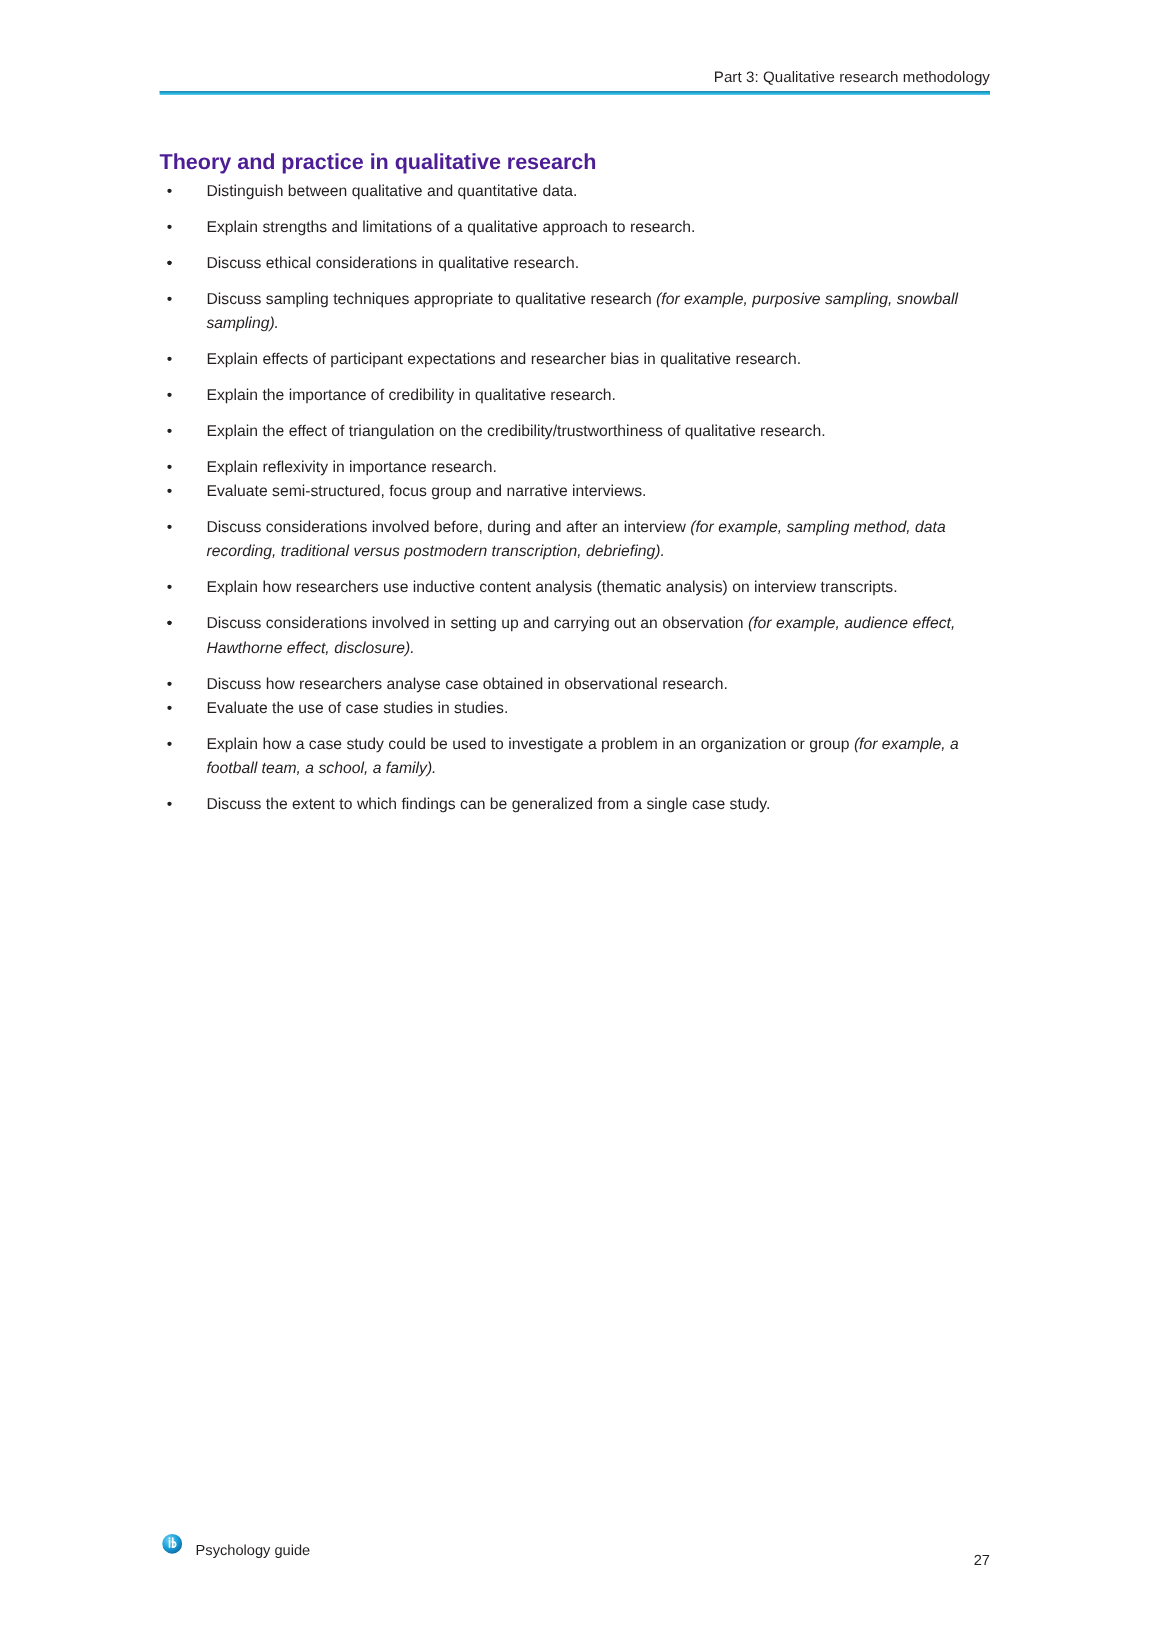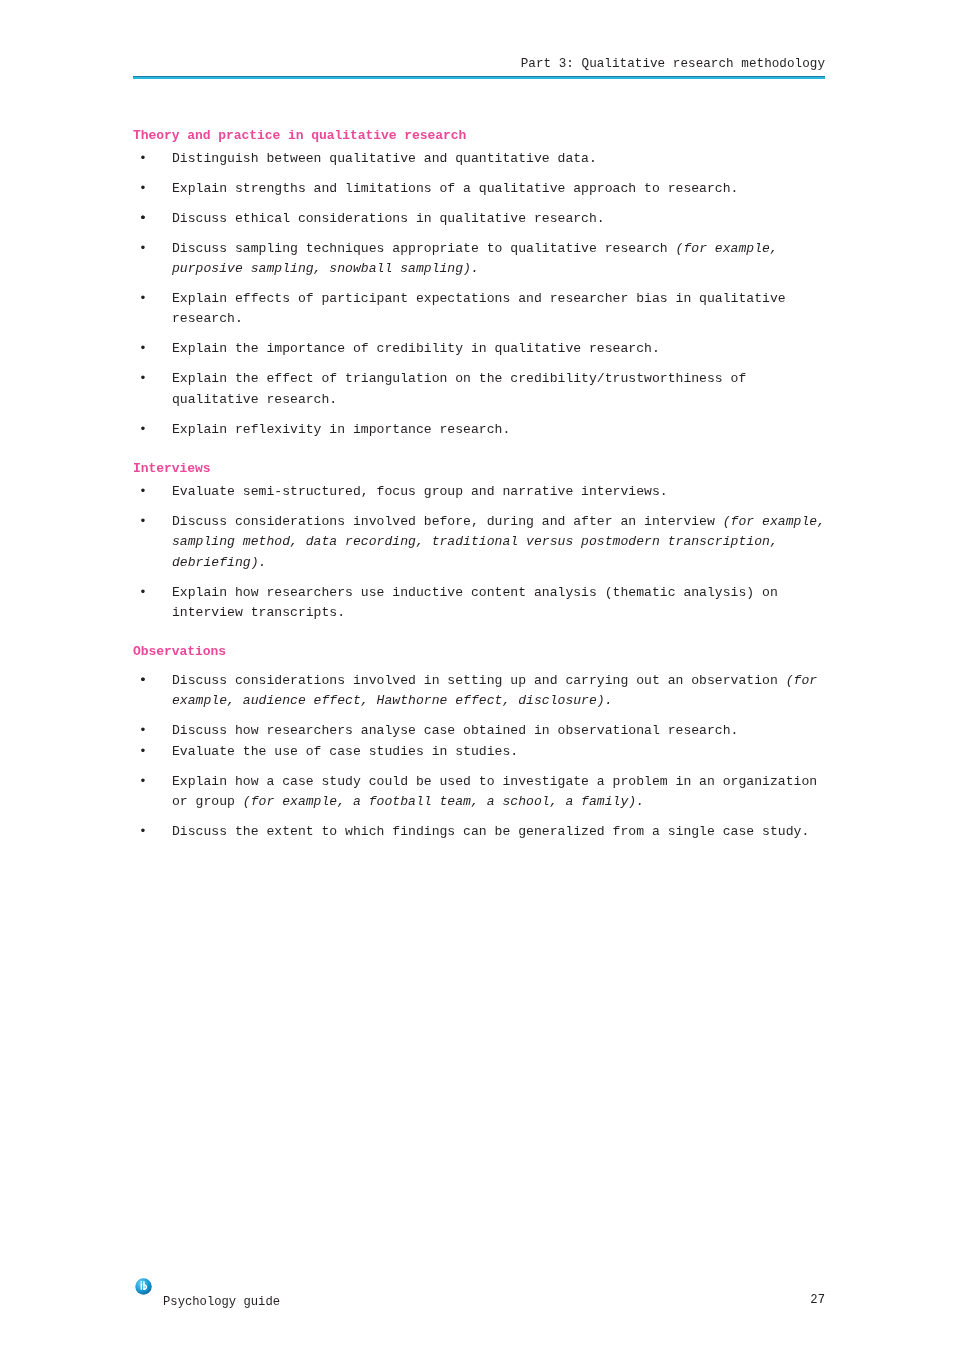--- a/index.html
+++ b/index.html
@@ -14,21 +14,20 @@
     font-family: "Liberation Sans", sans-serif;
     color: #231f20;
     -webkit-font-smoothing: antialiased;
   }
   .page {
     position: absolute;
     left: 0; top: 0;
     width: 844px;
     height: 1358px;
     overflow: hidden;
-    font-family: Liberation Mono, monospace;
   }
 
   
   .header {
     position: absolute;
     left: 133px;
     top: 56px;
     width: 692px;
   }
   .header-title {
@@ -61,24 +60,24 @@
   .page-title {
     font-size: 20.5px;
     line-height: 26px;
     font-weight: 700;
     color: #231f20;
     letter-spacing: -0.1px;
     margin: 0 0 9px 0;
   }
 
   .section-heading {
-    font-size: 13px;
+    font-size: 18px;
     line-height: 19px;
     font-weight: 700;
-    color: #ec4899;
+    color: #4c1d95;
     letter-spacing: -0.05px;
     margin: 0 0 4px 0;
   }
   .section-heading.spaced {
     margin-top: 19px;
   }
 
   ul.bullets {
     list-style: none;
     margin: 0;
@@ -117,21 +116,21 @@
   .ib-logo {
     position: absolute;
     left: 2px;
     top: 0px;
     width: 17px;
     height: 17px;
   }
   .footer-label {
     position: absolute;
     left: 30px;
-    top: 16px;
+    top: 6px;
     font-size: 12.2px;
     line-height: 16px;
     color: #231f20;
   }
   .footer-pageno {
     position: absolute;
     right: 0px;
     top: 14px;
     font-size: 12.2px;
     line-height: 16px;
@@ -156,27 +155,25 @@
           <li><span class="bullet-dot">•</span><span class="bullet-text">Distinguish between qualitative and quantitative data.</span></li>
           <li><span class="bullet-dot">•</span><span class="bullet-text">Explain strengths and limitations of a qualitative approach to research.</span></li>
           <li><span class="bullet-dot">•</span></li>
           <li><span class="bullet-dot">•</span><span class="bullet-text">Discuss ethical considerations in qualitative research.</span></li>
           <li><span class="bullet-dot">•</span><span class="bullet-text">Discuss sampling techniques appropriate to qualitative research </span><em class="ital">(for example, purposive sampling, snowball sampling).</em></li>
           <li><span class="bullet-dot">•</span><span class="bullet-text">Explain effects of participant expectations and researcher bias in qualitative research.</span></li>
           <li><span class="bullet-dot">•</span><span class="bullet-text">Explain the importance of credibility in qualitative research.</span></li>
           <li><span class="bullet-dot">•</span><span class="bullet-text">Explain the effect of triangulation on the credibility/trustworthiness of qualitative research.</span></li>
           <li><span class="bullet-dot">•</span><span class="bullet-text">Explain reflexivity in importance research.</span></li>
         </ul>
-        <div class="section-heading spaced">Interviews</div>
         <ul class="bullets">
           <li><span class="bullet-dot">•</span><span class="bullet-text">Evaluate semi-structured, focus group and narrative interviews.</span></li>
           <li><span class="bullet-dot">•</span><span class="bullet-text">Discuss considerations involved before, during and after an interview </span><em class="ital">(for example, sampling method, data recording, traditional versus postmodern transcription, debriefing).</em></li>
           <li><span class="bullet-dot">•</span><span class="bullet-text">Explain how researchers use inductive content analysis (thematic analysis) on interview transcripts.</span></li>
         </ul>
-        <div class="section-heading spaced">Observations</div>
         <ul class="bullets">
           <li><span class="bullet-dot">•</span></li>
           <li><span class="bullet-dot">•</span><span class="bullet-text">Discuss considerations involved in setting up and carrying out an observation </span><em class="ital">(for example, audience effect, Hawthorne effect, disclosure).</em></li>
           <li><span class="bullet-dot">•</span><span class="bullet-text">Discuss how researchers analyse case obtained in observational research.</span></li>
         </ul>
         <ul class="bullets">
           <li><span class="bullet-dot">•</span><span class="bullet-text">Evaluate the use of case studies in studies.</span></li>
           <li><span class="bullet-dot">•</span><span class="bullet-text">Explain how a case study could be used to investigate a problem in an organization or group </span><em class="ital">(for example, a football team, a school, a family).</em></li>
           <li><span class="bullet-dot">•</span><span class="bullet-text">Discuss the extent to which findings can be generalized from a single case study.</span></li>
         </ul>

